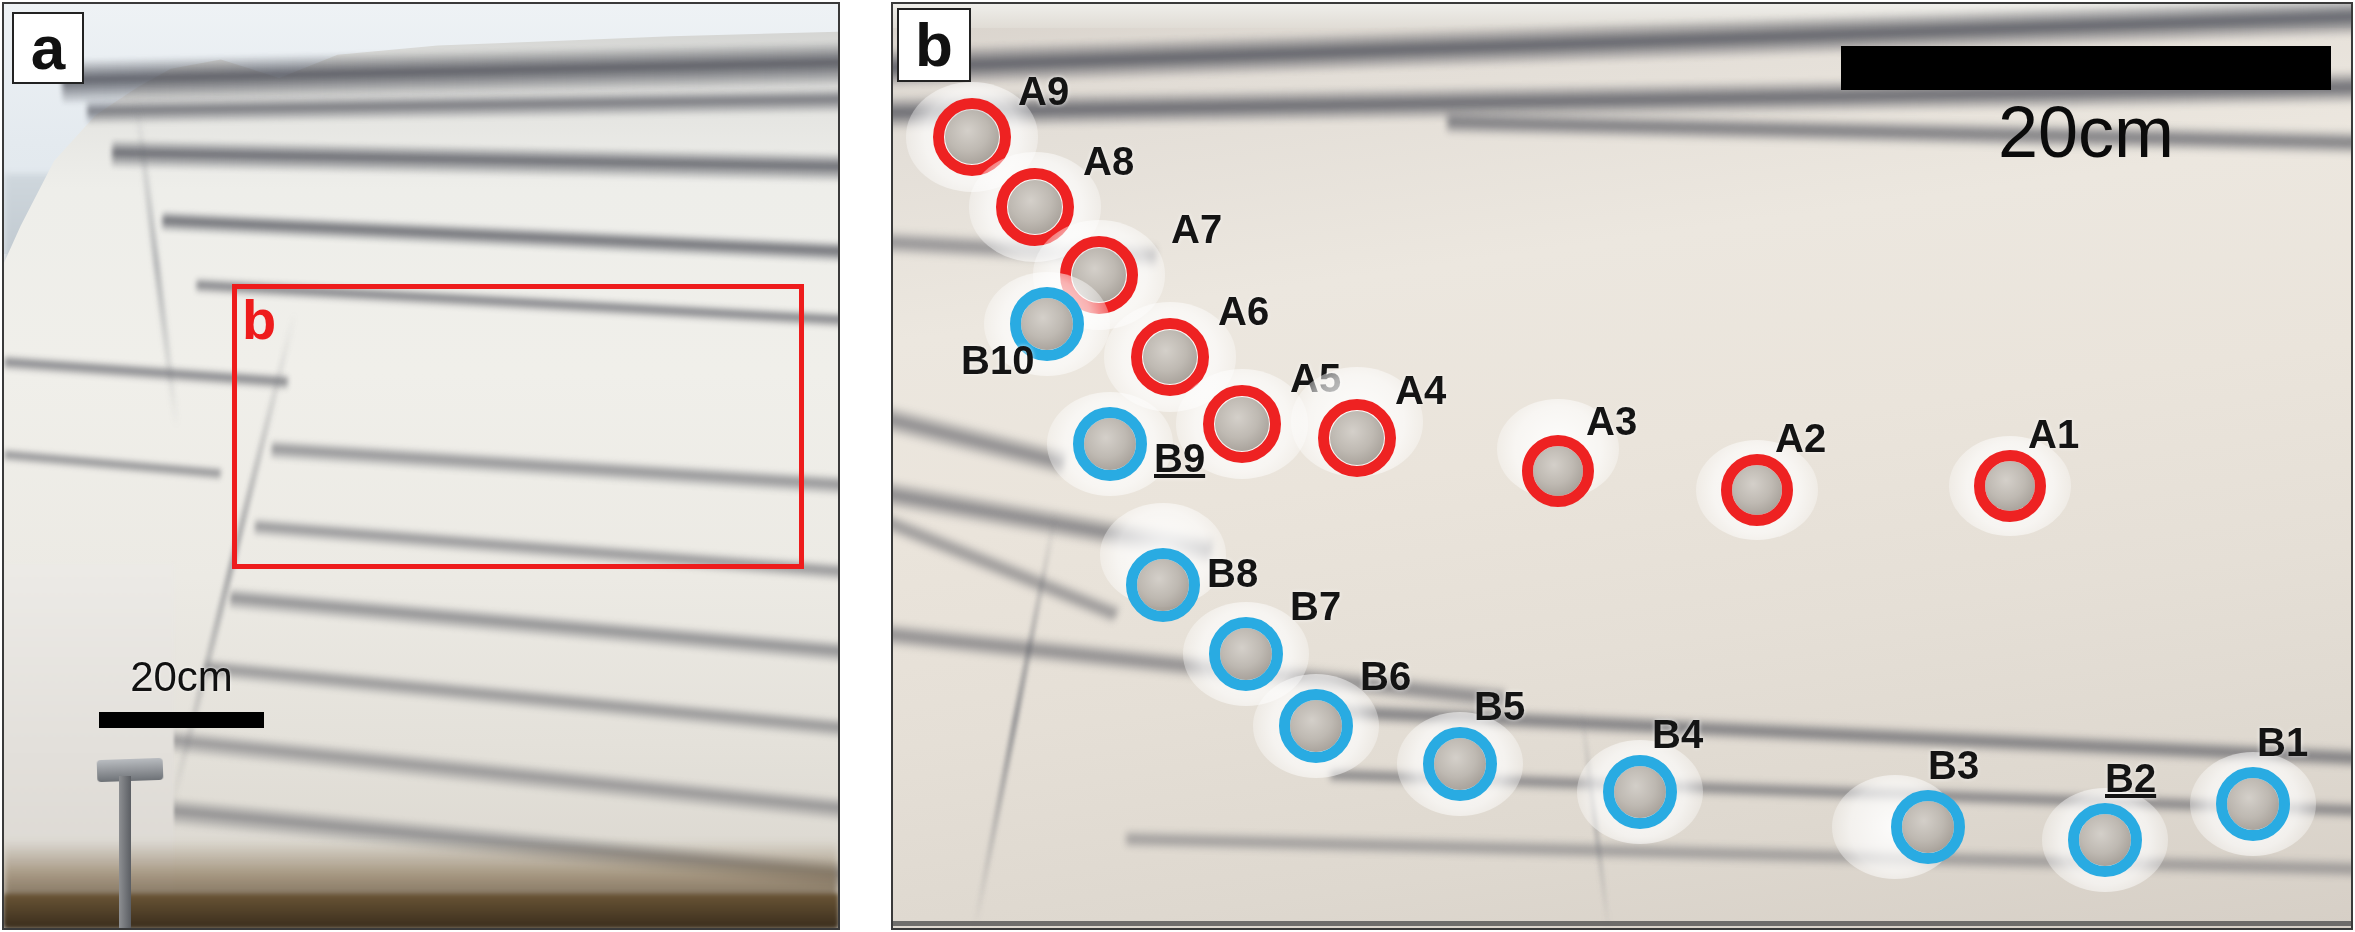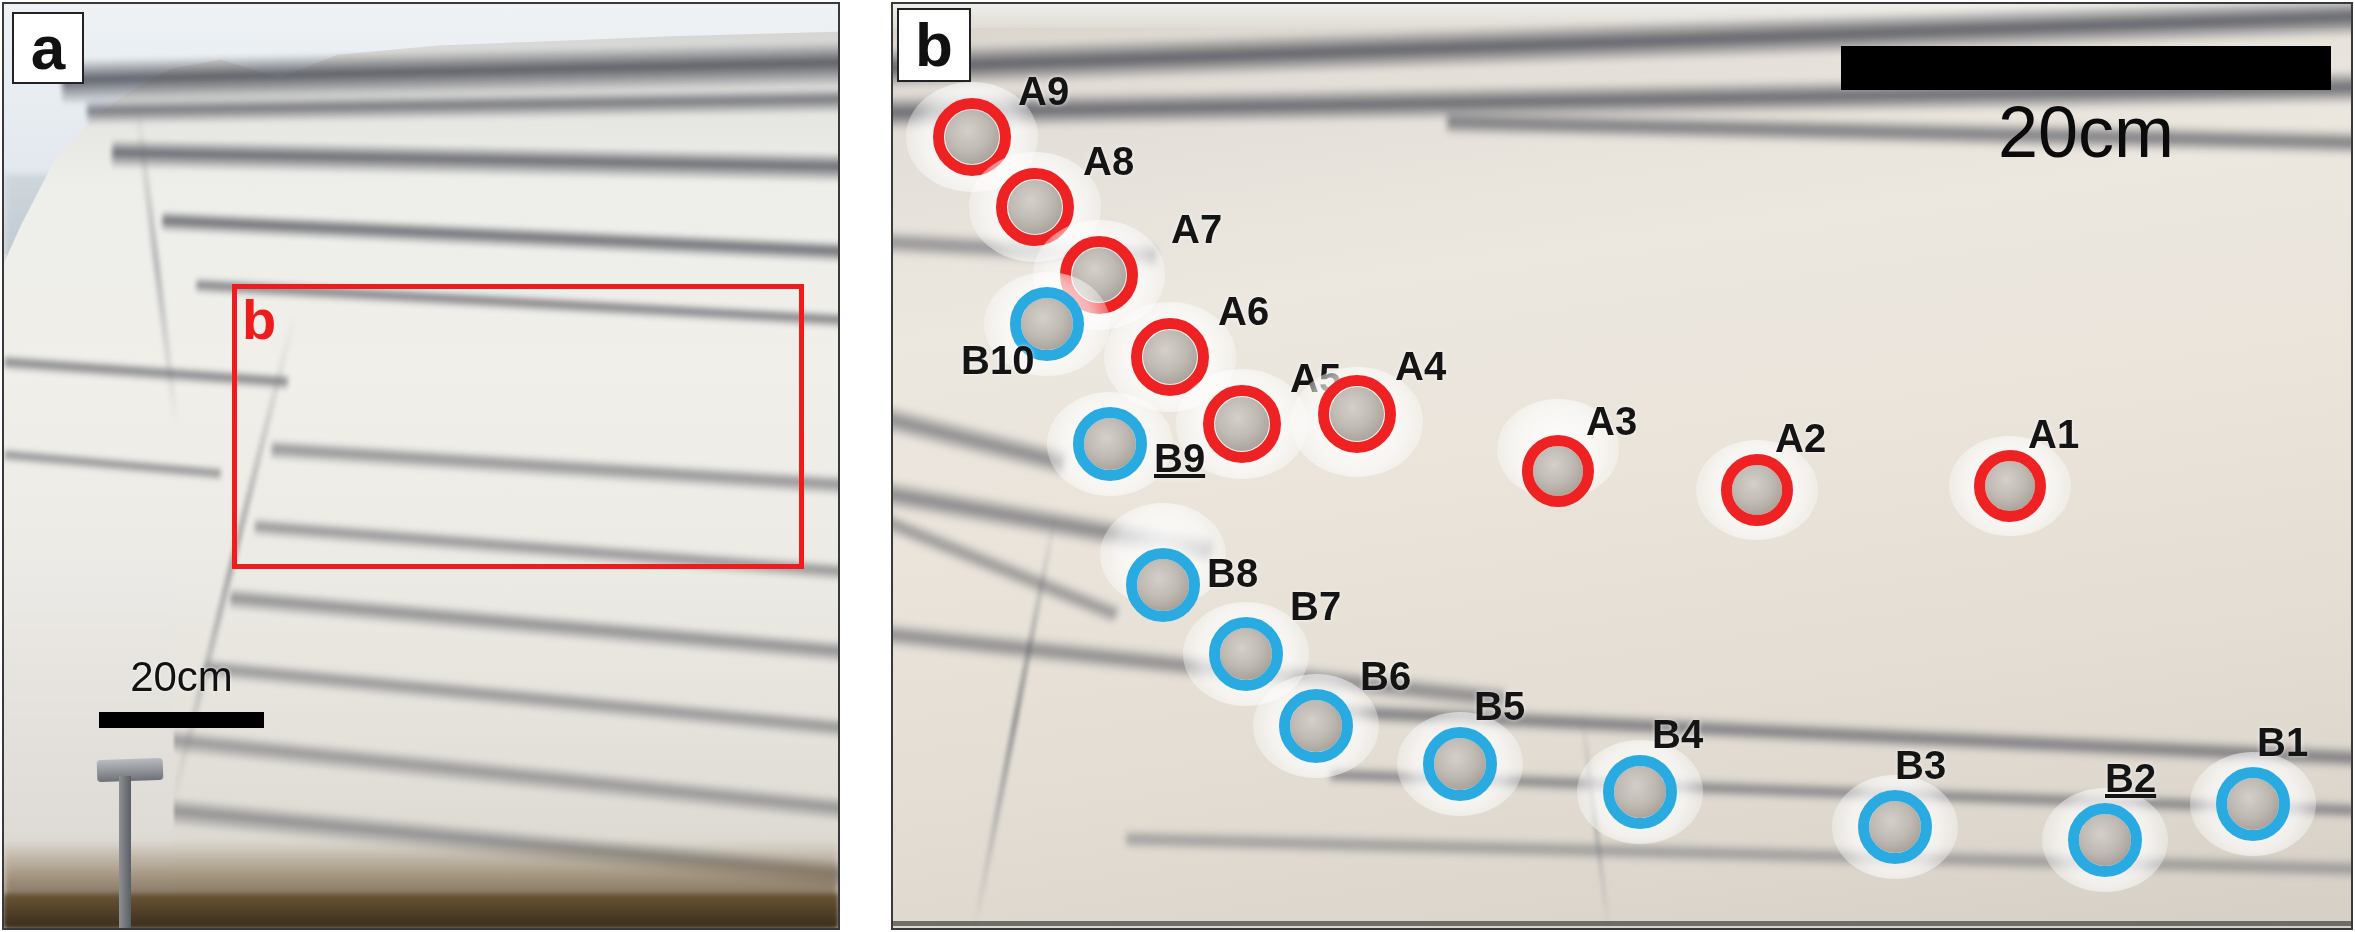--- a/index.html
+++ b/index.html
@@ -307,21 +307,21 @@
           <div class="ring red" style="width: 78px; height: 78px; border-color: rgb(238, 34, 34);"></div>
           <div class="mlabel" style="left: 87px; top: -27px;">A6</div>
         </div>
         <div class="halo" style="left: 282.7px; top: 365.4px; width: 132.6px; height: 109.2px;"></div>
         <div class="marker" style="left: 310px; top: 381px; width: 78px; height: 78px;">
           <div class="hole" style="left: 11.7px; top: 11.7px; width: 54.6px; height: 54.6px;"></div>
           <div class="ring red" style="width: 78px; height: 78px; border-color: rgb(238, 34, 34);"></div>
           <div class="mlabel" style="left: 87px; top: -27px;">A5</div>
         </div>
         <div class="halo" style="left: 397.7px; top: 363.4px; width: 132.6px; height: 109.2px;"></div>
-        <div class="marker" style="left: 425px; top: 371px; width: 78px; height: 78px;">
+        <div class="marker" style="left: 425px; top: 395px; width: 78px; height: 78px;">
           <div class="hole" style="left: 11.7px; top: 11.7px; width: 54.6px; height: 54.6px;"></div>
           <div class="ring red" style="width: 78px; height: 78px; border-color: rgb(238, 34, 34);"></div>
           <div class="mlabel" style="left: 77px; top: -29px;">A4</div>
         </div>
         <div class="halo" style="left: 603.8px; top: 394.6px; width: 122.4px; height: 100.8px;"></div>
         <div class="marker" style="left: 629px; top: 431px; width: 72px; height: 72px;">
           <div class="hole" style="left: 10.8px; top: 10.8px; width: 50.4px; height: 50.4px;"></div>
           <div class="ring red" style="width: 72px; height: 72px; border-color: rgb(238, 34, 34);"></div>
           <div class="mlabel" style="left: 64px; top: -34px;">A3</div>
         </div>
@@ -373,21 +373,21 @@
           <div class="ring blue" style="width: 74px; height: 74px; border-color: rgb(41, 171, 226);"></div>
           <div class="mlabel" style="left: 51px; top: -41px;">B5</div>
         </div>
         <div class="halo" style="left: 684.1px; top: 736.2px; width: 125.8px; height: 103.6px;"></div>
         <div class="marker" style="left: 710px; top: 751px; width: 74px; height: 74px;">
           <div class="hole" style="left: 11.1px; top: 11.1px; width: 51.8px; height: 51.8px;"></div>
           <div class="ring blue" style="width: 74px; height: 74px; border-color: rgb(41, 171, 226);"></div>
           <div class="mlabel" style="left: 49px; top: -41px;">B4</div>
         </div>
         <div class="halo" style="left: 939.1px; top: 771.2px; width: 125.8px; height: 103.6px;"></div>
-        <div class="marker" style="left: 965px; top: 786px; width: 74px; height: 74px;">
+        <div class="marker" style="left: 998px; top: 786px; width: 74px; height: 74px;">
           <div class="hole" style="left: 11.1px; top: 11.1px; width: 51.8px; height: 51.8px;"></div>
           <div class="ring blue" style="width: 74px; height: 74px; border-color: rgb(41, 171, 226);"></div>
           <div class="mlabel" style="left: 37px; top: -45px;">B3</div>
         </div>
         <div class="halo" style="left: 1149.1px; top: 784.2px; width: 125.8px; height: 103.6px;"></div>
         <div class="marker" style="left: 1175px; top: 799px; width: 74px; height: 74px;">
           <div class="hole" style="left: 11.1px; top: 11.1px; width: 51.8px; height: 51.8px;"></div>
           <div class="ring blue" style="width: 74px; height: 74px; border-color: rgb(41, 171, 226);"></div>
           <div class="mlabel" style="left: 37px; top: -45px; text-decoration: underline;">B2</div>
         </div>

